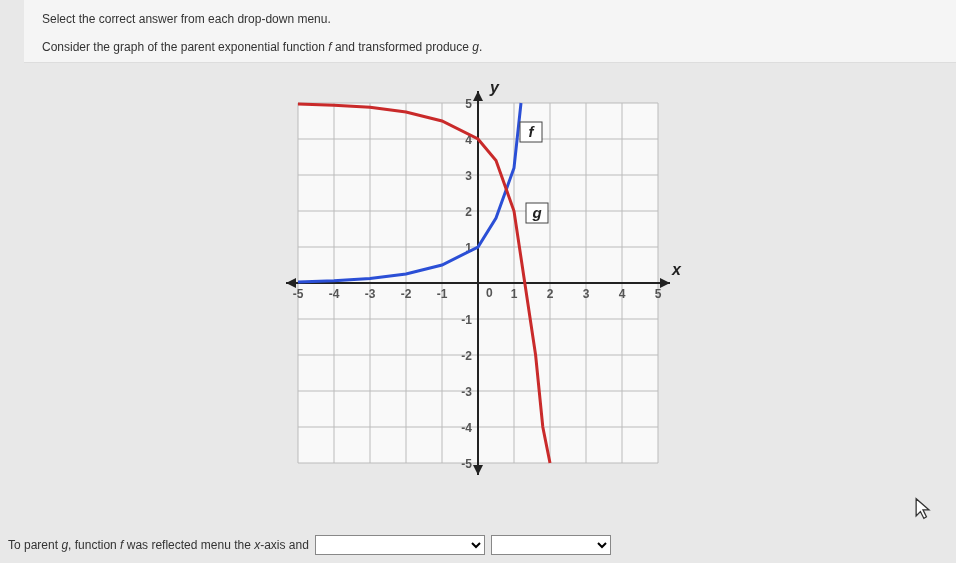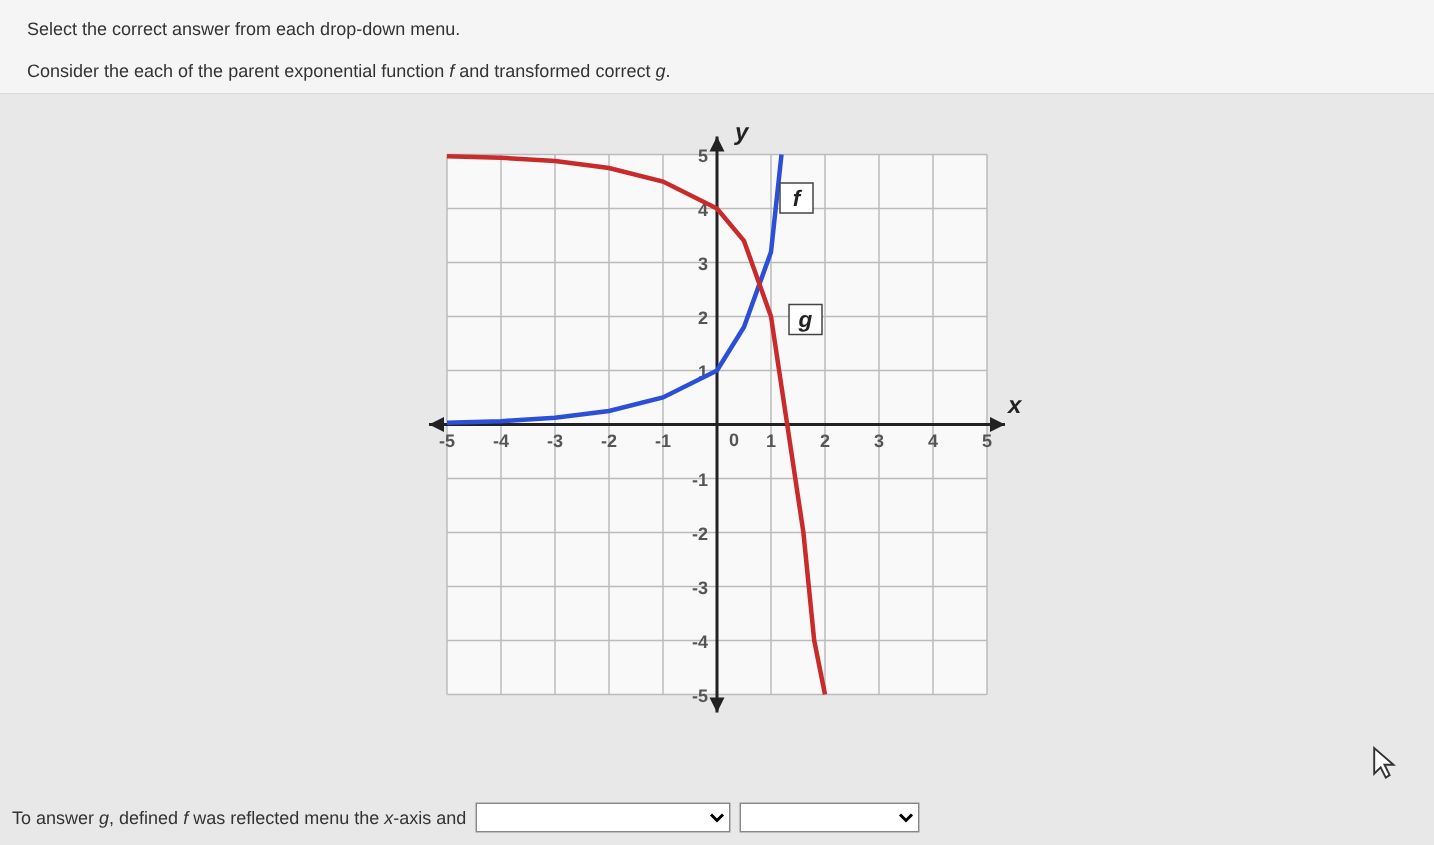--- a/index.html
+++ b/index.html
@@ -8,20 +8,21 @@
       background: #e8e8e8;
       width: 956px;
       height: 563px;
       position: relative;
       overflow: hidden;
     }
     .header {
       background: #f5f5f5;
       padding: 12px 18px 8px;
       border-bottom: 1px solid #ddd;
+      margin-left: 24px;
     }
     .instruction {
       font-size: 12px;
       color: #333;
       margin-bottom: 14px;
     }
     .prompt {
       font-size: 12px;
       color: #333;
     }
@@ -74,21 +75,21 @@
     }
     .axis-label { font: italic bold 16px Arial; fill: #222; }
     .tick-label { font: bold 12px Arial; fill: #555; }
   </style>
 </head>
 <body>
 
 <div class="header">
   <p class="instruction">Select the correct answer from each drop-down menu.</p>
   <p class="prompt">
-    <span>Consider the each of the parent exponential function </span><span class="fn-italic">f</span><span> and transformed correct </span><span class="fn-italic">g</span><span>.</span>
+    <span>Consider the graph of the parent exponential function </span><span class="fn-italic">f</span><span> and transformed produce </span><span class="fn-italic">g</span><span>.</span>
   </p>
 </div>
 
 <div class="content">
   <div class="chart-container">
     <svg class="graph" width="420" height="420" viewBox="0 0 420 420">
 
       <rect x="30" y="30" width="360" height="360" fill="#f9f9f9" stroke="none"></rect>
 
       <g stroke="#bbb" stroke-width="1">
@@ -167,21 +168,21 @@
       <g>
         <rect class="label-box" x="258" y="130" width="22" height="20"></rect>
         <text x="269" y="145" text-anchor="middle" font-style="italic" font-weight="bold" font-size="15" fill="#222">g</text>
       </g>
     </svg>
   </div>
 </div>
 
 <div class="answer-row">
   <span class="answer-text">
-    <span>To answer </span><span class="fn-italic">g</span><span>, defined </span><span class="fn-italic">f</span><span> was reflected menu the </span><span class="fn-italic">x</span><span>-axis and</span>
+    <span>To parent </span><span class="fn-italic">g</span><span>, function </span><span class="fn-italic">f</span><span> was reflected menu the </span><span class="fn-italic">x</span><span>-axis and</span>
   </span>
   <select class="dropdown"><option></option></select>
   <select class="dropdown small"><option></option></select>
 </div>
 
 <svg class="cursor" viewBox="0 0 20 28">
   <path d="M 2 2 L 2 22 L 7 17 L 11 25 L 14 23 L 10 15 L 17 15 Z" fill="#fff" stroke="#333" stroke-width="1.5"></path>
 </svg>
 
 </body></html>

